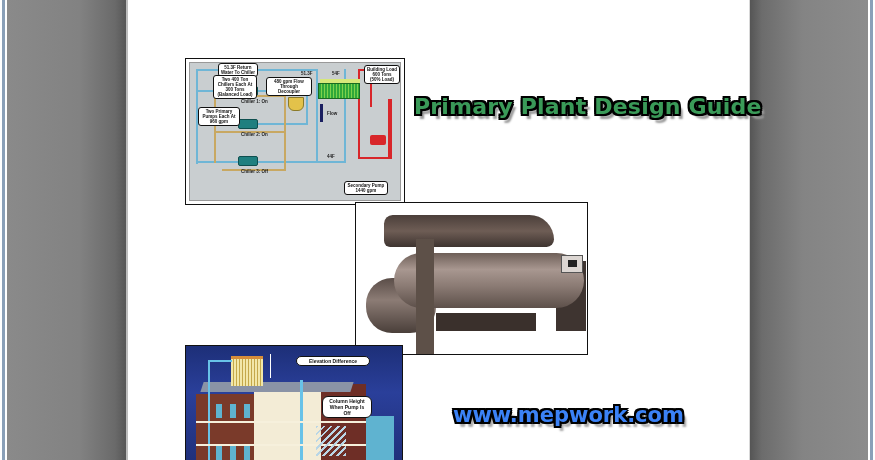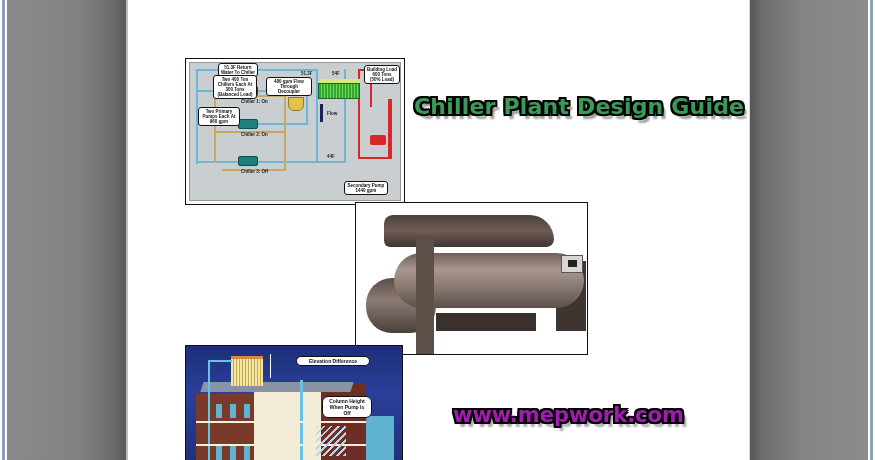--- a/index.html
+++ b/index.html
@@ -29,21 +29,21 @@
   .chiller-unit { position:absolute; width:20px; height:10px; background:#1f7f7f; border:1px solid #0e4f4f; border-radius:2px; }
   .lbl { position:absolute; font-size:4.5px; font-weight:bold; color:#222; }
   .coil { position:absolute; left:132px; top:24px; width:42px; height:16px;
     background:repeating-linear-gradient(to right,#2fa83a 0 2px,#7ed24b 2px 3px); border:1px solid #1a6a20; }
   .coil-top { position:absolute; left:134px; top:20px; width:40px; height:6px; background:#d7e87a; }
 
   
   .title-green { position:absolute; left:414px; top:94px; font-family:"DejaVu Sans", sans-serif; font-weight:bold; font-size:22px; color:#3a9a58;
     letter-spacing:0.2px; white-space:nowrap;
     text-shadow:-2px -2px 0 #000, 2px -2px 0 #000, -2px 2px 0 #000, 2px 2px 0 #000, 0 2px 0 #000, 0 -2px 0 #000, 2px 0 0 #000, -2px 0 0 #000, 4px 5px 2px #999; }
-  .title-orange { position:absolute; left:453px; top:403px; font-family:"DejaVu Sans", sans-serif; font-weight:bold; font-size:21px; color:#a21caf; white-space:nowrap;
+  .title-orange { position:absolute; left:453px; top:403px; font-family:"DejaVu Sans", sans-serif; font-weight:bold; font-size:21px; color:#3b82f6; white-space:nowrap;
     text-shadow:-2px -2px 0 #000, 2px -2px 0 #000, -2px 2px 0 #000, 2px 2px 0 #000, 0 2px 0 #000, 0 -2px 0 #000, 2px 0 0 #000, -2px 0 0 #000, 4px 5px 2px #aaa; }
 
   
   .photo { left:355px; top:202px; width:233px; height:153px; }
   .shell-main { position:absolute; left:38px; top:50px; width:190px; height:55px; border-radius:28px;
     background:linear-gradient(to bottom,#6e5f58 0%,#a89790 30%,#8b7b74 60%,#5d504a 100%); }
   .shell-low { position:absolute; left:10px; top:75px; width:70px; height:55px; border-radius:26px;
     background:linear-gradient(to bottom,#5a4d48,#8c7c75 40%,#4a3f3a); }
   .comp { position:absolute; left:28px; top:12px; width:170px; height:32px; border-radius:14px 40px 12px 10px;
     background:linear-gradient(to bottom,#4b3f3a,#6e5d55 50%,#3e3430); }
@@ -126,21 +126,21 @@
   <span class="lbl" style="left:141px;top:95px;">44F</span>
 
   <div class="callout" style="left:32px;top:4px;width:40px;">51.3F Return Water To Chiller</div>
   <div class="callout" style="left:27px;top:16px;width:44px;">Two 400 Ton Chillers Each At 300 Tons (Balanced Load)</div>
   <div class="callout" style="left:12px;top:48px;width:42px;">Two Primary Pumps Each At 960 gpm</div>
   <div class="callout" style="left:80px;top:18px;width:46px;">480 gpm Flow Through Decoupler</div>
   <div class="callout" style="left:178px;top:6px;width:36px;">Building Load 600 Tons (50% Load)</div>
   <div class="callout" style="left:158px;top:122px;width:44px;">Secondary Pump 1440 gpm</div>
 </div>
 
-<div class="title-green">Chiller Plant Design Guide</div>
+<div class="title-green">Primary Plant Design Guide</div>
 
 <div class="img-box photo">
   <div class="frame-back"></div>
   <div class="shell-low"></div>
   <div class="comp"></div>
   <div class="base"></div>
   <div class="shell-main"></div>
   <div class="frame-leg"></div>
   <div class="panel"></div>
 </div>

